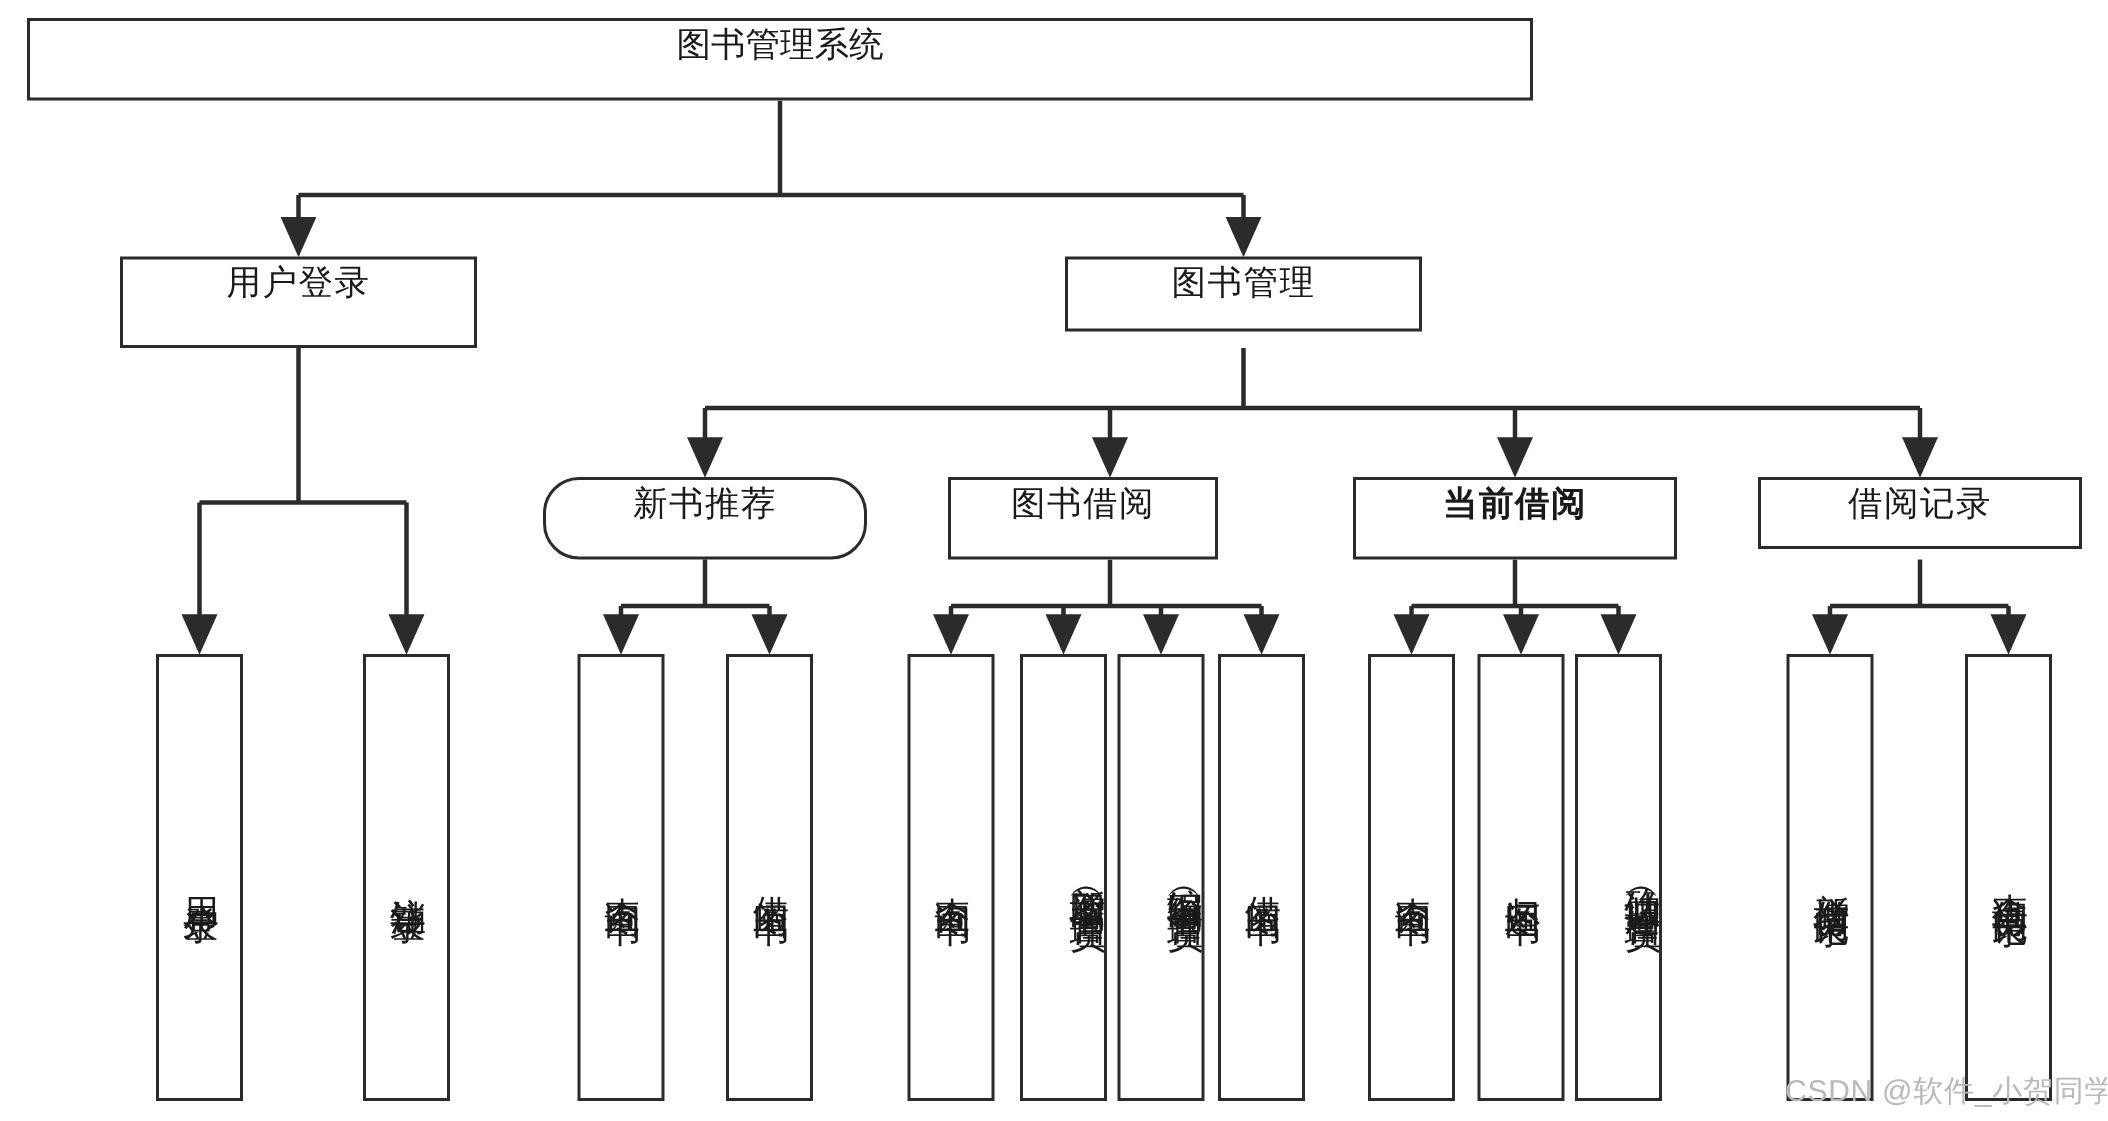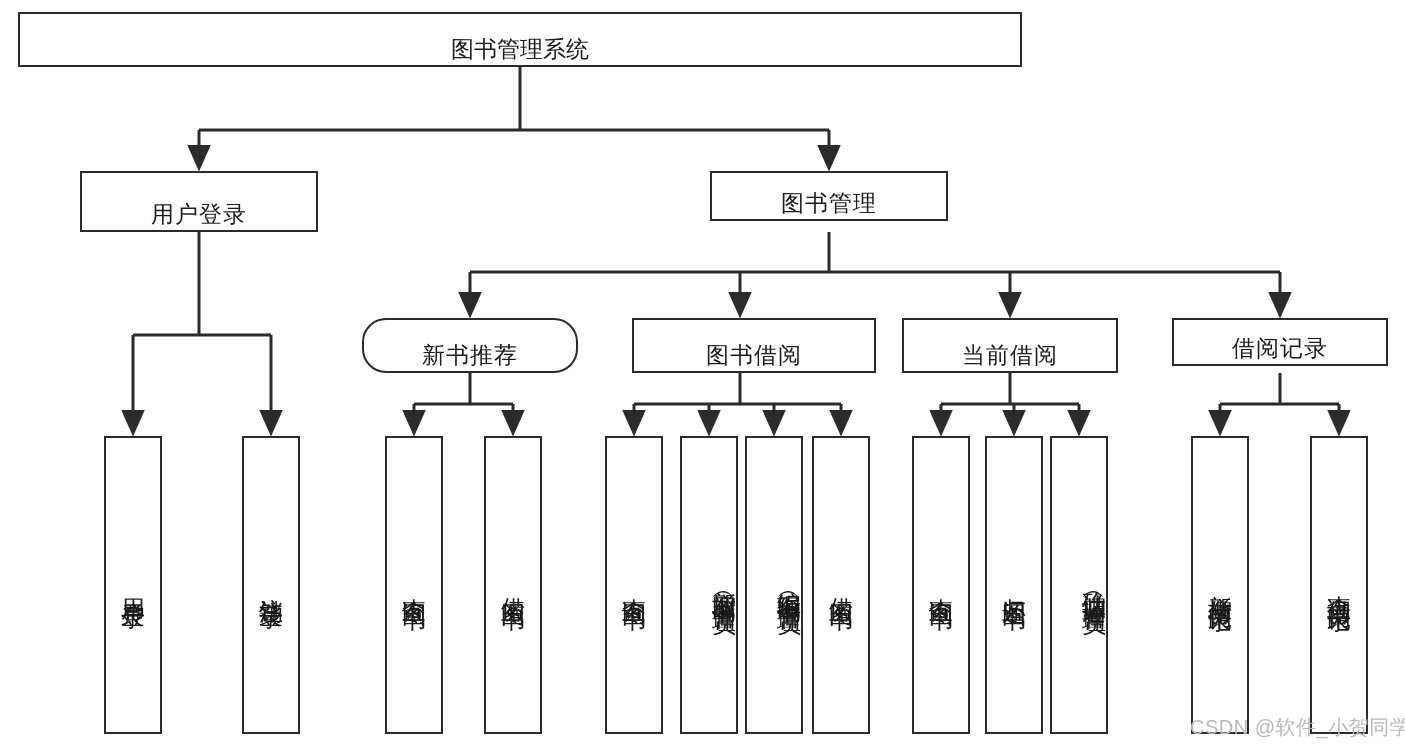--- a/index.html
+++ b/index.html
@@ -23,21 +23,21 @@
     top: 0;
     width: 1405px;
     height: 747px;
   }
   .node {
     position: absolute;
     box-sizing: border-box;
     border: 2px solid #2b2b2b;
     background: #ffffff;
     display: flex;
-    align-items: flex-end;
+    align-items: flex-start;
     justify-content: center;
     color: #1a1a1a;
   }
   .node-h {
     font-size: 23px;
     letter-spacing: 1px;
   }
   .node-root {
     font-size: 23px;
   }
@@ -128,24 +128,24 @@
       </div>
       <div class="node node-h" style="left: 80px; top: 171px; width: 238px; height: 61px;">
         <span>用户登录</span>
       </div>
       <div class="node node-h" style="left: 710px; top: 171px; width: 238px; height: 50px;">
         <span>图书管理</span>
       </div>
       <div class="node node-h" style="left: 362px; top: 318px; width: 216px; height: 55px; border-radius: 24px;">
         <span>新书推荐</span>
       </div>
-      <div class="node node-h" style="left: 632px; top: 318px; width: 244px; height: 55px;">
+      <div class="node node-h" style="left: 632px; top: 318px; width: 180px; height: 55px;">
         <span>图书借阅</span>
       </div>
-      <div class="node node-h" style="left: 902px; top: 318px; width: 216px; height: 55px;">
+      <div class="node node-h" style="left: 902px; top: 318px; width: 216px; height: 55px; font-weight: bold;">
         <span>当前借阅</span>
       </div>
       <div class="node node-h" style="left: 1172px; top: 318px; width: 216px; height: 48px;">
         <span>借阅记录</span>
       </div>
       <div class="node node-v align-mid" style="left: 104px; top: 436px; width: 58px; height: 298px;">
         <span>用户登录</span>
       </div>
       <div class="node node-v align-mid" style="left: 242px; top: 436px; width: 58px; height: 298px;">
         <span>注销登录</span>

